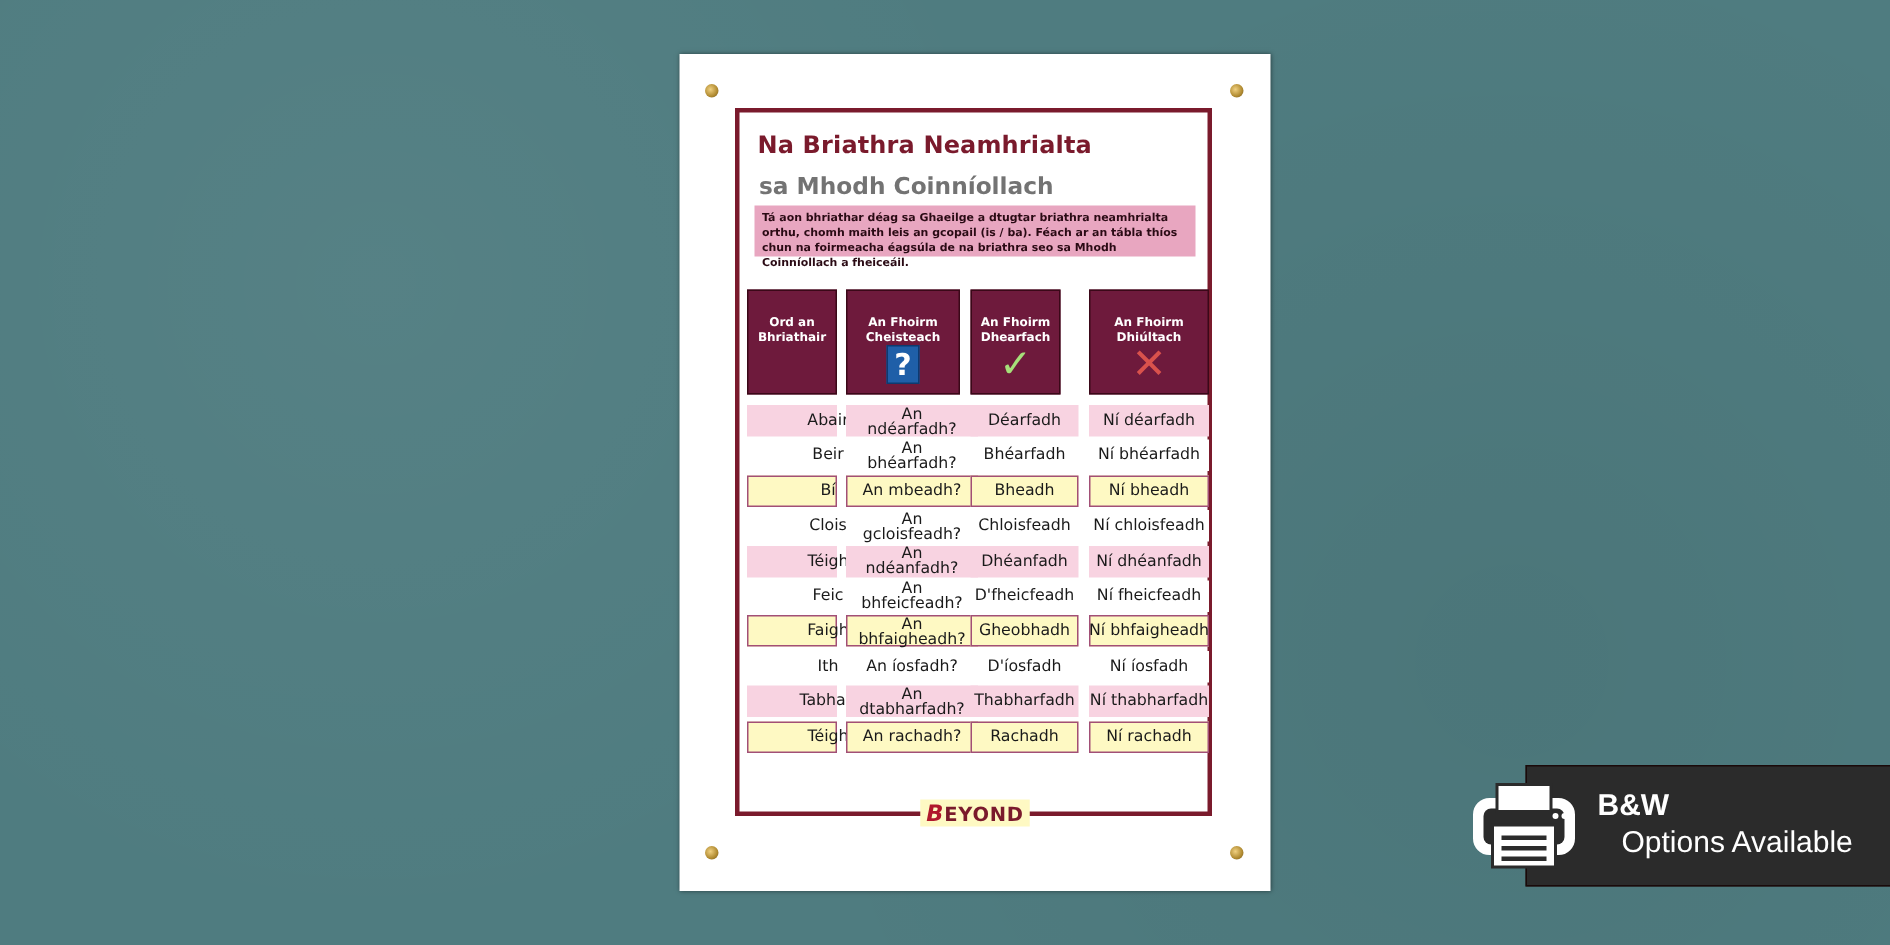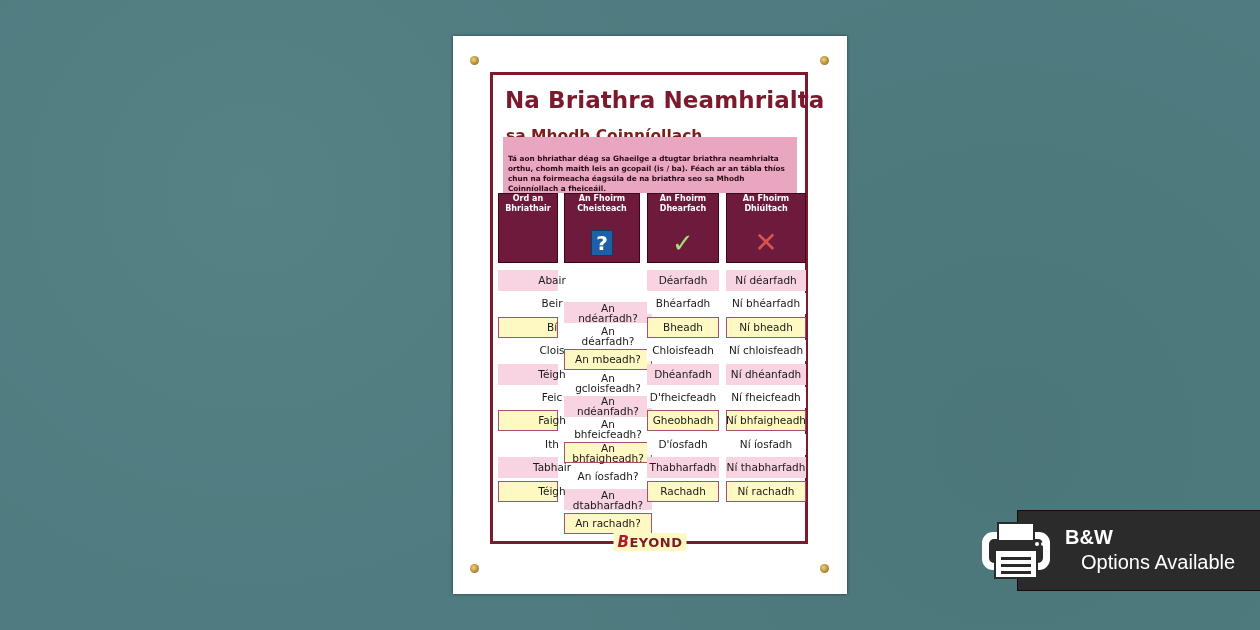--- a/index.html
+++ b/index.html
@@ -14,49 +14,49 @@
   .poster {
     position:absolute; left:453px; top:36px; width:394px; height:558px;
     background:#fff; box-shadow:0 0 3px rgba(0,0,0,0.5);
   }
   .pin { position:absolute; width:9px; height:9px; border-radius:50%;
     background:radial-gradient(circle at 40% 40%, #f0d080, #b08a30 60%, #6b5220); }
   .frame {
     position:absolute; left:37px; top:36px; width:318px; height:472px;
     border:3px solid #7a1a2c; box-sizing:border-box;
   }
-  .title1 { position:absolute; left:12px; top:12px; font-size:23px; font-weight:bold; color:#7a1a2c; white-space:nowrap; letter-spacing:0.1px; }
-  .title2 { position:absolute; left:13px; top:52px; font-size:15.5px; font-weight:bold; color:#7f1d1d; white-space:nowrap; }
+  .title1 { position:absolute; left:12px; top:12px; font-size:16px; font-weight:bold; color:#7a1a2c; white-space:nowrap; letter-spacing:0.1px; }
+  .title2 { position:absolute; left:13px; top:40px; font-size:15.5px; font-weight:bold; color:#737373; white-space:nowrap; }
   .intro {
-    position:absolute; left:10px; top:62px; width:294px; height:56px;
-    background:#e8a6c0; box-sizing:border-box; padding:17px 5px;
+    position:absolute; left:10px; top:62px; width:294px; height:34px;
+    background:#e8a6c0; box-sizing:border-box; padding:3px 5px;
     font-size:7.3px; line-height:10px; font-weight:bold; color:#2a0a14;
   }
   .head-row { position:absolute; left:5px; top:118px; width:308px; height:70px; }
   .hcell {
     position:absolute; top:0; height:70px; background:#6e1a3c;
     border:1px solid #3a0818; box-sizing:border-box; color:#fff;
-    text-align:center; font-size:8px; font-weight:bold; line-height:10px; padding-top:0;
+    text-align:center; font-size:8px; font-weight:bold; line-height:10px; padding-top:16px;
   }
   .hicon { position:absolute; left:50%; transform:translateX(-50%); top:36px; width:22px; height:26px; display:flex; align-items:center; justify-content:center; }
   .q { background:#1f5fa8; color:#fff; font-size:20px; font-weight:bold; width:20px; height:24px; line-height:24px; border:1px solid #0d3a70; }
   .check { color:#a6e07a; font-size:26px; font-weight:bold; }
   .cross { color:#d9524c; font-size:28px; font-weight:bold; }
   .rows { position:absolute; left:5px; top:194px; width:308px; }
   .row { position:relative; height:23.4px; }
   .cell {
     position:absolute; top:1px; height:21px; box-sizing:border-box;
     font-size:10.5px; color:#1a1a1a; text-align:center; display:flex; align-items:center; justify-content:center;
     line-height:9px; white-space:nowrap;
   }
   .cell.two { flex-direction:column; font-size:10.5px; line-height:10px; }
   .light .cell { background:#f8d3e1; }
   .white .cell { background:#fff; }
   .dark .cell { background:#fef9c3; border:1px solid #a24f76; }
-  .c0 { left:0; width:60px;padding-left:48px; } .c1 { left:66px; width:88px;margin-top:32px; } .c2 { left:149px; width:72px; } .c3 { left:228px; width:80px; }
+  .c0 { left:0; width:60px;padding-left:48px; } .c1 { left:66px; width:88px; } .c2 { left:149px; width:72px; } .c3 { left:228px; width:80px; }
   .logo {
     position:absolute; left:50%; transform:translateX(-50%); top:497px; background:#fef9c3; padding:0 4px;
     font-size:13px; font-weight:bold; color:#7a1a2c; letter-spacing:0.5px; white-space:nowrap;
   }
   .logo .b { color:#b0182c; font-style:italic; font-size:15px; }
   .badge {
     position:absolute; left:1017px; top:510px; width:243px; height:79px;
     background:#2b2b2b; border:1px solid #1a0a0a;
   }
   .printer {
@@ -82,21 +82,21 @@
     <div class="head-row">
       <div class="hcell" style="left:0;width:60px">
         <div>Ord an Bhriathair</div>
       </div>
       <div class="hcell" style="left:66px;width:76px">
         <div>An Fhoirm Cheisteach</div>
         <div class="hicon">
             <div class="q">?</div>
           </div>
       </div>
-      <div class="hcell" style="left:149px;width:72px">
+      <div class="hcell" style="left:149px;width:60px">
         <div>An Fhoirm Dhearfach</div>
         <div class="hicon check">✓</div>
       </div>
       <div class="hcell" style="left:228px;width:80px">
         <div>An Fhoirm Dhiúltach</div>
         <div class="hicon cross">✕</div>
       </div>
     </div>
 
     <div class="rows" id="rows">
@@ -114,21 +114,21 @@
           <div class="cell c3">
             <span>Ní déarfadh</span>
           </div>
         </div>
         <div class="row white">
           <div class="cell c0">
             <span>Beir</span>
           </div>
           <div class="cell c1 two">
             <span>An</span>
-            <span>déarfadh?</span>
+            <span>bhéarfadh?</span>
           </div>
           <div class="cell c2">
             <span>Bhéarfadh</span>
           </div>
           <div class="cell c3">
             <span>Ní bhéarfadh</span>
           </div>
         </div>
         <div class="row dark">
           <div class="cell c0">

